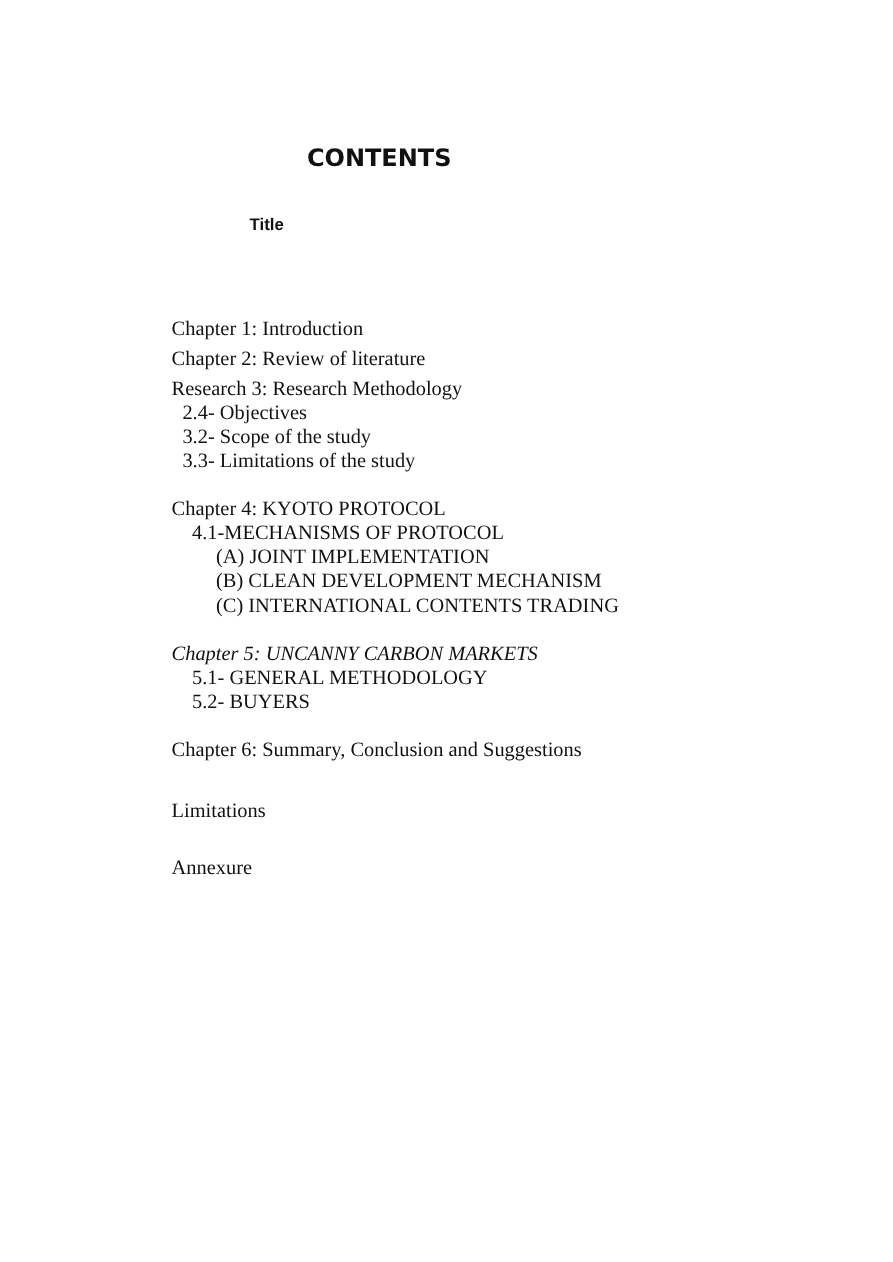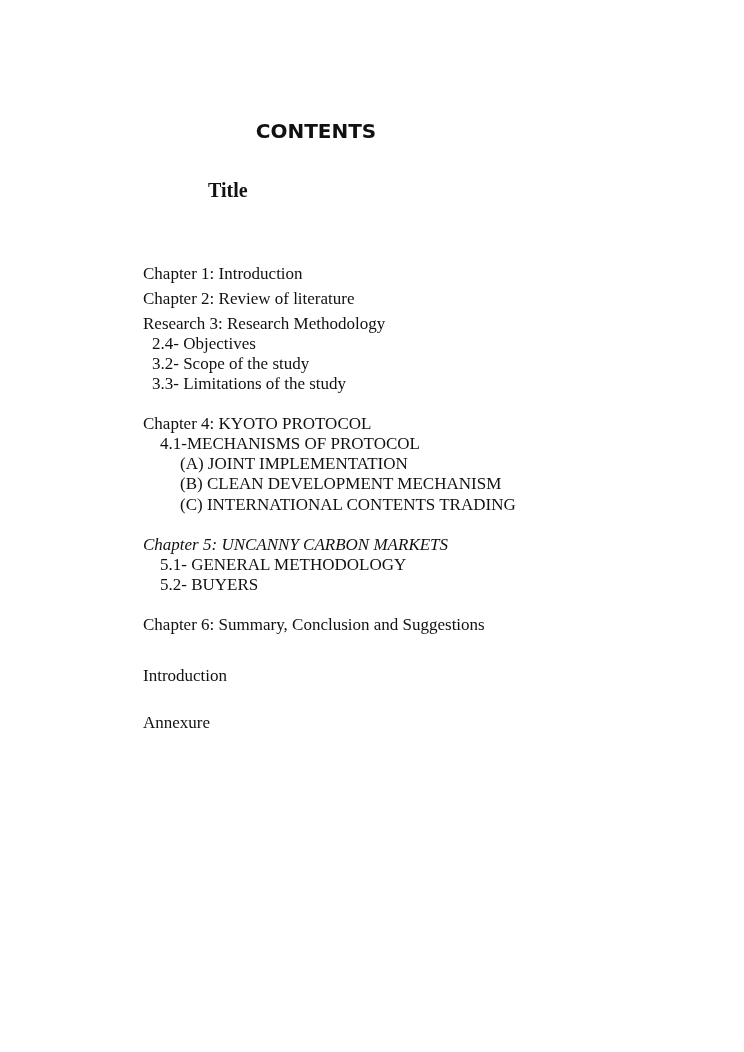--- a/index.html
+++ b/index.html
@@ -1,20 +1,20 @@
 <!DOCTYPE html>
 <html><head>
   <meta charset="utf-8">
   <style>
     html, body { margin: 0; padding: 0; background: #ffffff; }
     body { width: 744px; height: 1052px; position: relative; overflow: hidden; color: #111111; }
     .heading { position: absolute; left: 0; width: 632px; top: 119px; text-align: center;
       font-family: "DejaVu Sans", sans-serif; font-weight: bold; font-size: 20px; letter-spacing: 0px; }
-    .subtitle { position: absolute; left: 208px; top: 179px; font-family: Liberation Serif, serif;
-      font-weight: bold; font-size: 20px; }
+    .subtitle { position: absolute; left: 208px; top: 179px; font-family: Liberation Sans, sans-serif;
+      font-weight: bold; font-size: 14px; }
     .line { position: absolute; font-family: "Liberation Serif", serif; font-size: 17px; white-space: nowrap; line-height: 20px; margin-top: 39px; }
   </style>
 </head>
 <body>
 
 <div>
   <div class="heading">CONTENTS</div>
   <div class="subtitle">Title</div>
   <div id="toc">
     <div class="line" style="left: 143px; top: 225px;">Chapter 1: Introduction</div>
@@ -25,16 +25,16 @@
     <div class="line" style="left: 152px; top: 335px;">3.3- Limitations of the study</div>
     <div class="line" style="left: 143px; top: 375px;">Chapter 4: KYOTO PROTOCOL</div>
     <div class="line" style="left: 160px; top: 395px;">4.1-MECHANISMS OF PROTOCOL</div>
     <div class="line" style="left: 180px; top: 415px;">(A) JOINT IMPLEMENTATION</div>
     <div class="line" style="left: 180px; top: 435px;">(B) CLEAN DEVELOPMENT MECHANISM</div>
     <div class="line" style="left: 180px; top: 456px;">(C) INTERNATIONAL CONTENTS TRADING</div>
     <div class="line" style="left: 143px; top: 496px; font-style: italic;">Chapter 5: UNCANNY CARBON MARKETS</div>
     <div class="line" style="left: 160px; top: 516px;">5.1- GENERAL METHODOLOGY</div>
     <div class="line" style="left: 160px; top: 536px;">5.2- BUYERS</div>
     <div class="line" style="left: 143px; top: 576px;">Chapter 6: Summary, Conclusion and Suggestions</div>
-    <div class="line" style="left: 143px; top: 627px;">Introduction</div>
+    <div class="line" style="left: 143px; top: 627px;">Limitations</div>
     <div class="line" style="left: 143px; top: 674px;">Annexure</div>
   </div>
 </div>
 
 </body></html>

